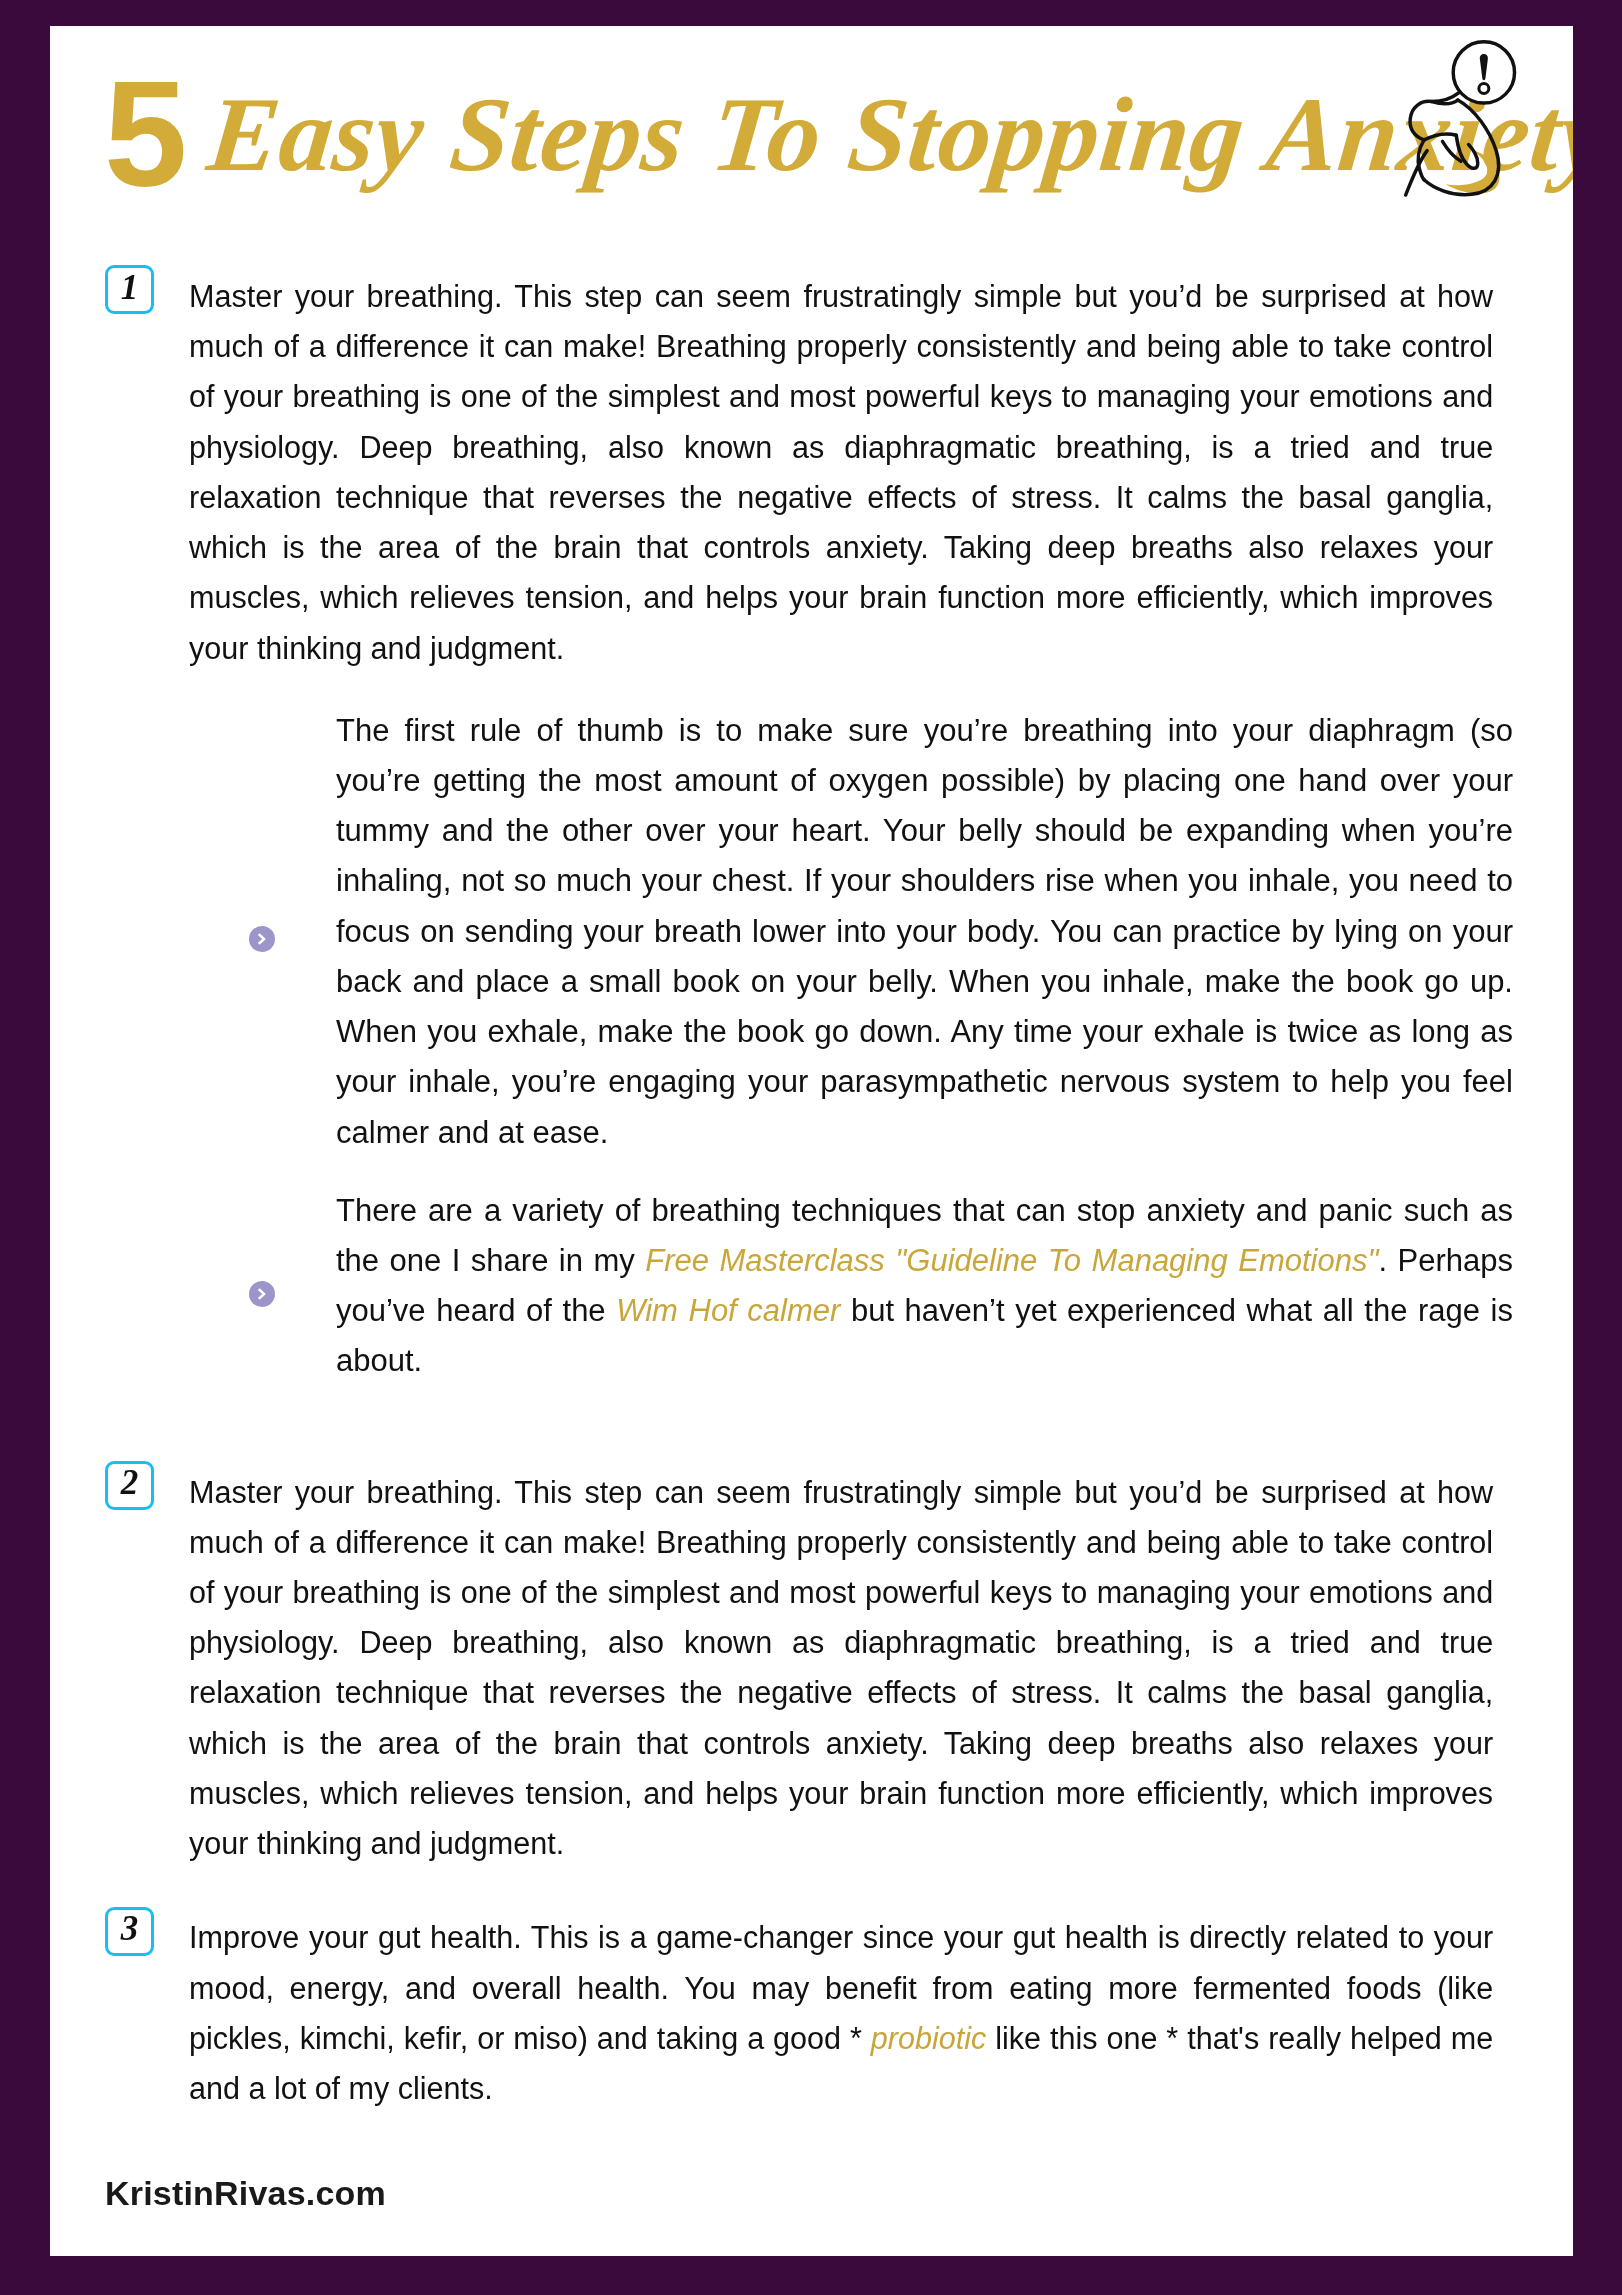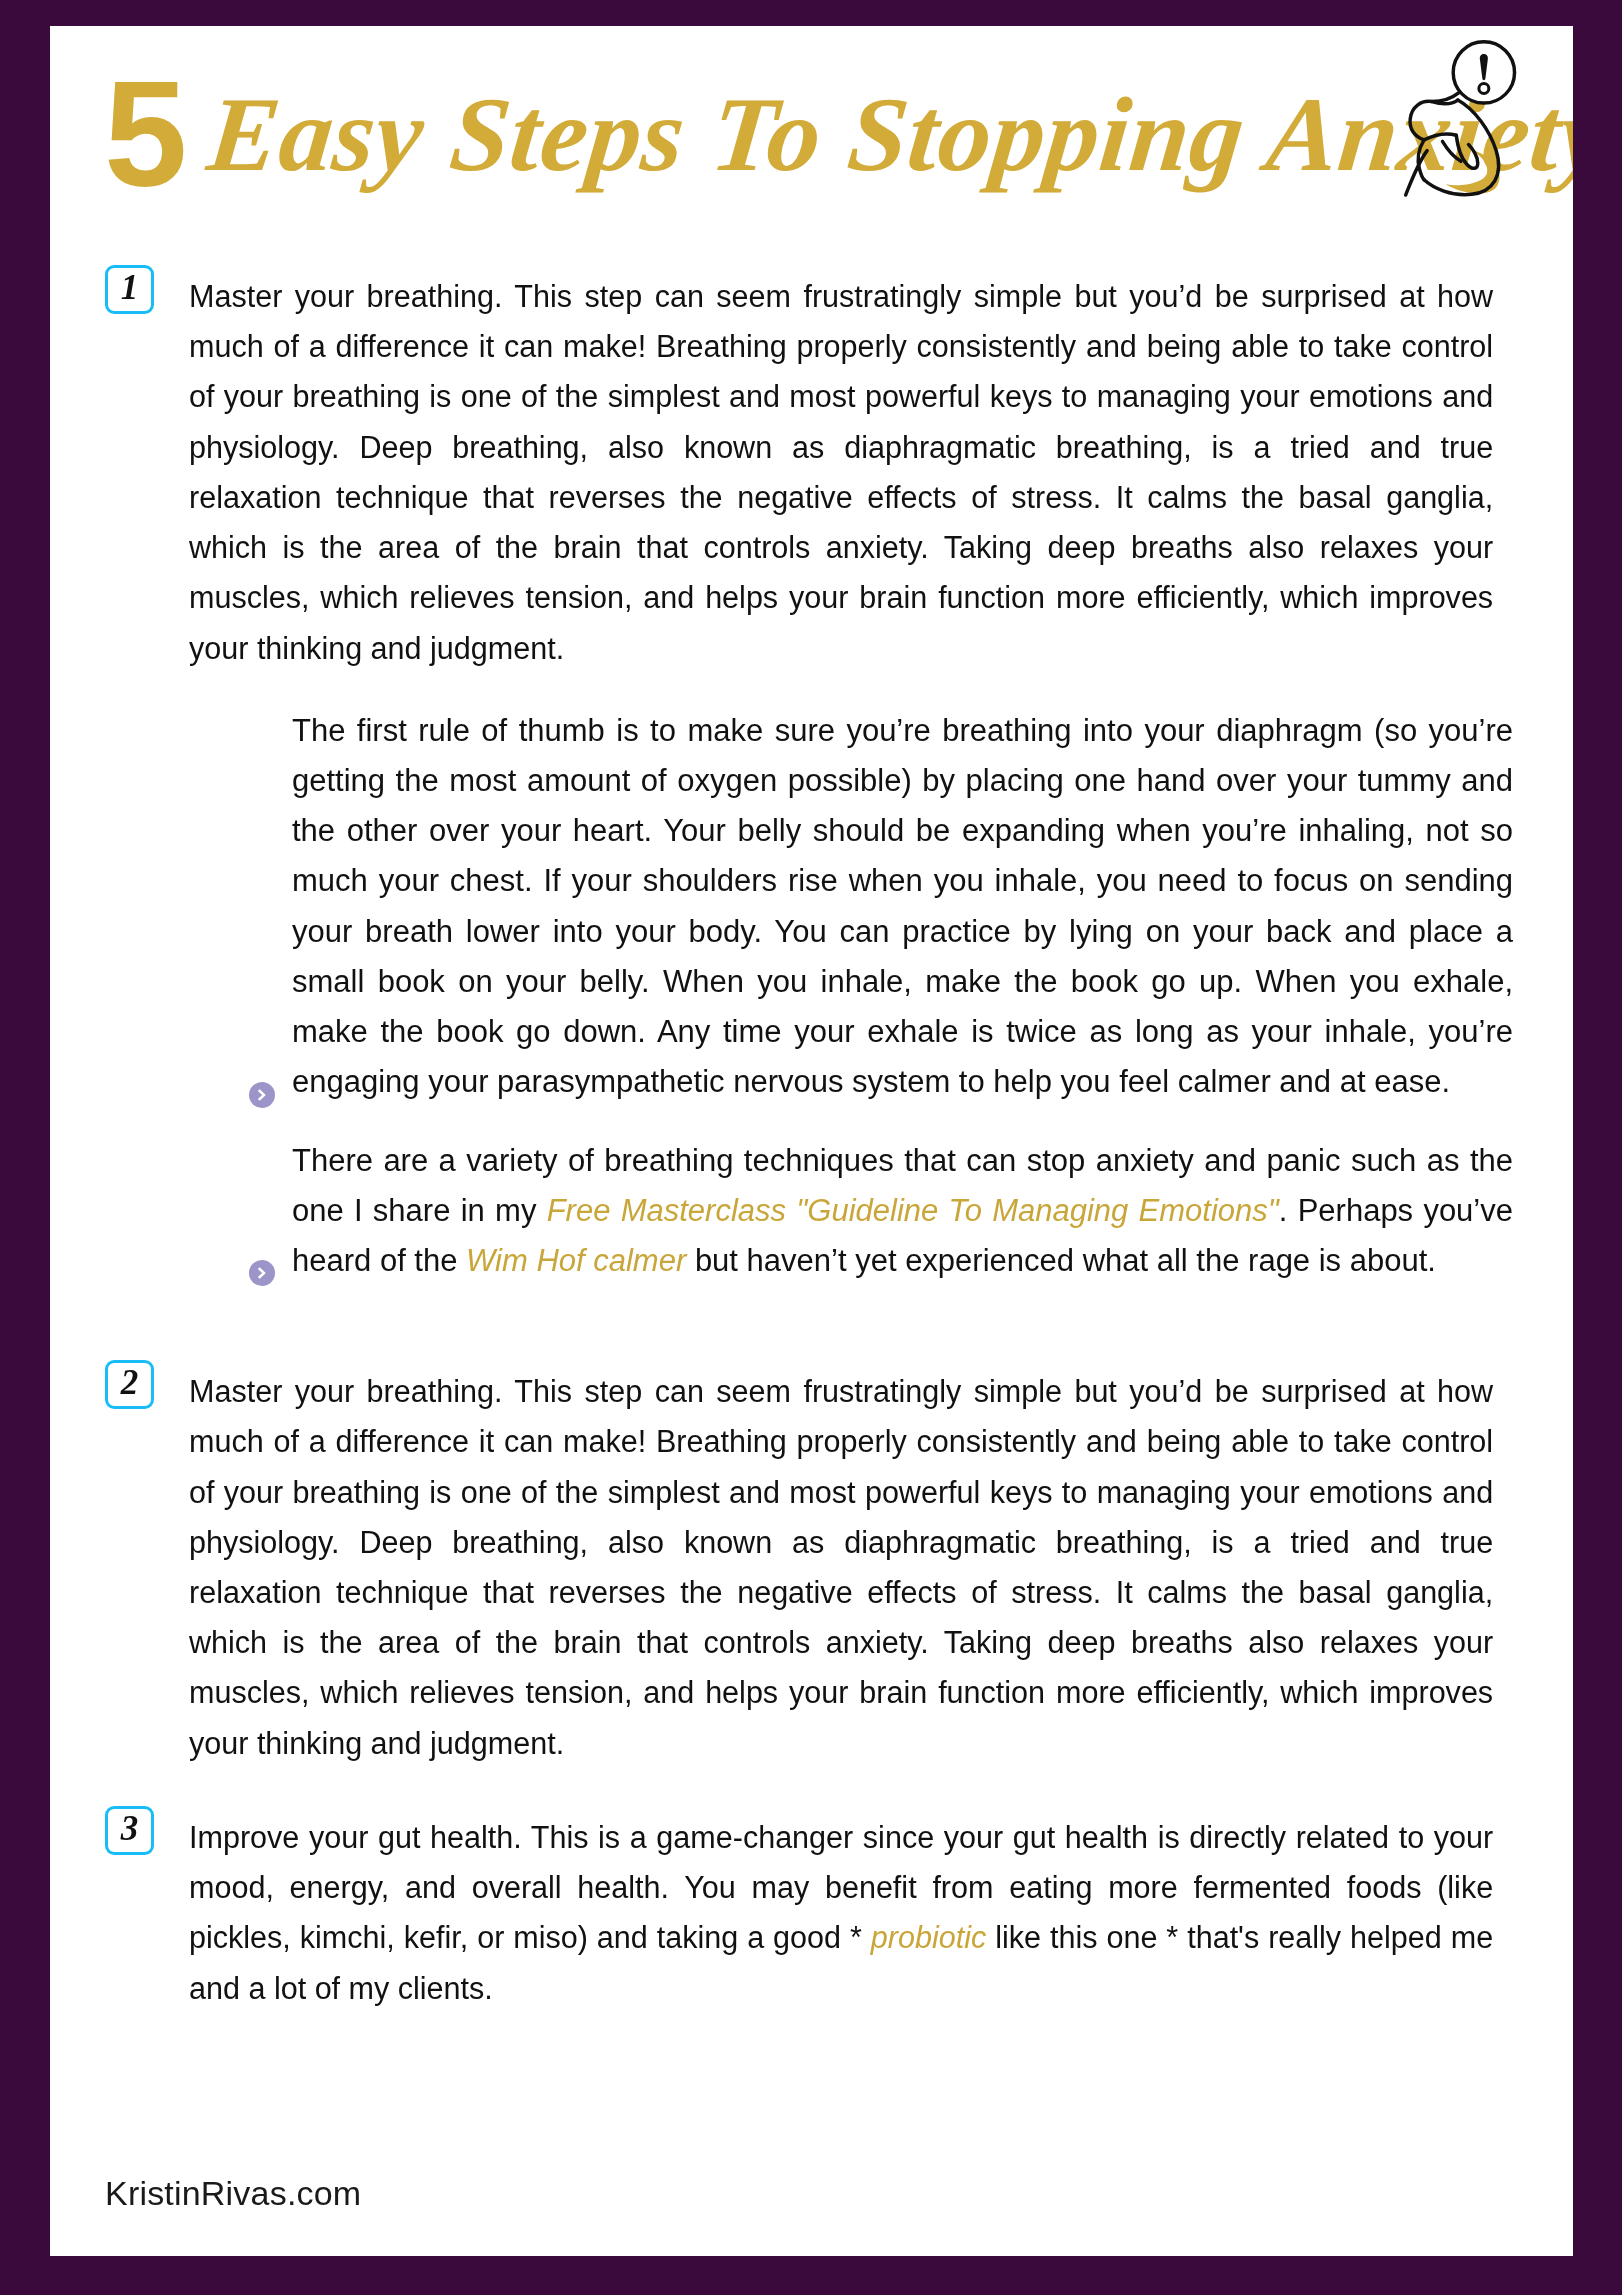--- a/index.html
+++ b/index.html
@@ -140,22 +140,23 @@
   .step-gap-2 { height: 28px; }
 
   
   .sublist {
     margin: 0;
     padding: 0 0 0 60px;
   }
 
   .subitem {
     display: flex;
-    align-items: flex-end;
+    align-items: center;
     margin-bottom: 28px;
+    gap: 44px;
   }
 
   .sub-marker {
     flex: 0 0 auto;
     width: 26px;
     height: 26px;
     margin-right: 17px;
     margin-top: 15.3px;
   }
 
@@ -174,21 +175,21 @@
     color: #C9A63A;
     font-style: italic;
   }
 
   
   .footer {
     position: absolute;
     left: 55px;
     bottom: 43px;
     font-family: "Liberation Sans", sans-serif;
-    font-weight: 400;
+    font-weight: 700;
     font-size: 34px;
     color: #1A1A1A;
     letter-spacing: 0.2px;
   }
 </style>
 </head>
 <body>
 
 <div class="page">
   <div class="sheet">

